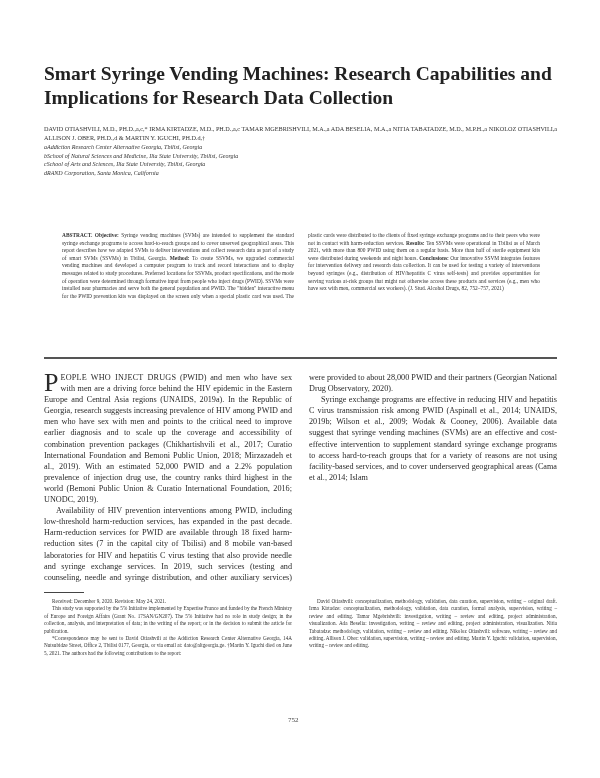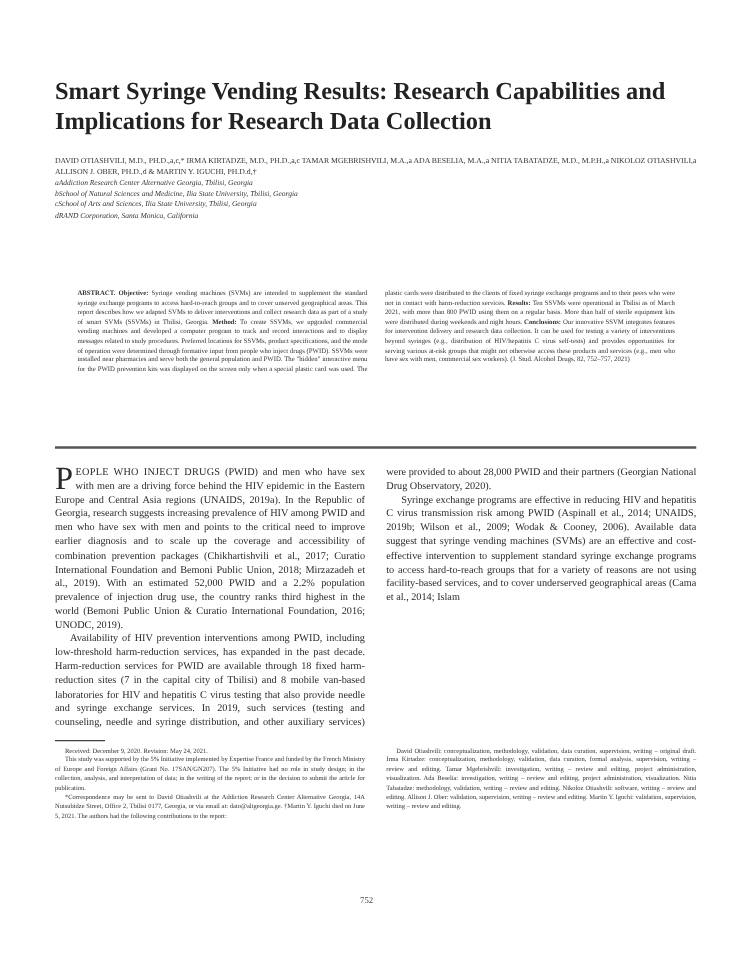--- a/index.html
+++ b/index.html
@@ -24,21 +24,21 @@
   .fnrule { position:absolute; left:44px; top:592px; width:40px; height:1px; background:#444; }
   .footnotes { position:absolute; left:44px; top:598px; width:513px; font-size:5.2px; line-height:7.4px; color:#333;
                text-align:justify; column-count:2; column-gap:17px; }
   .footnotes p { margin:0; text-indent:8px; }
   .pagenum { position:absolute; left:288px; top:716px; font-size:7px; color:#444; }
 </style>
 </head>
 <body>
 
 <div class="page">
-  <div class="title">Smart Syringe Vending Results: Research Capabilities and Implications for Research Data Collection</div>
+  <div class="title">Smart Syringe Vending Machines: Research Capabilities and Implications for Research Data Collection</div>
   <div class="authors">DAVID OTIASHVILI, M.D., PH.D.,a,c,* IRMA KIRTADZE, M.D., PH.D.,a,c TAMAR MGEBRISHVILI, M.A.,a ADA BESELIA, M.A.,a NITIA TABATADZE, M.D., M.P.H.,a NIKOLOZ OTIASHVILI,a ALLISON J. OBER, PH.D.,d &amp; MARTIN Y. IGUCHI, PH.D.d,†</div>
   <div class="affils">
     <div>aAddiction Research Center Alternative Georgia, Tbilisi, Georgia</div>
     <div>bSchool of Natural Sciences and Medicine, Ilia State University, Tbilisi, Georgia</div>
     <div>cSchool of Arts and Sciences, Ilia State University, Tbilisi, Georgia</div>
     <div>dRAND Corporation, Santa Monica, California</div>
   </div>
 
   <div class="abstract">
     <b>ABSTRACT.</b>

